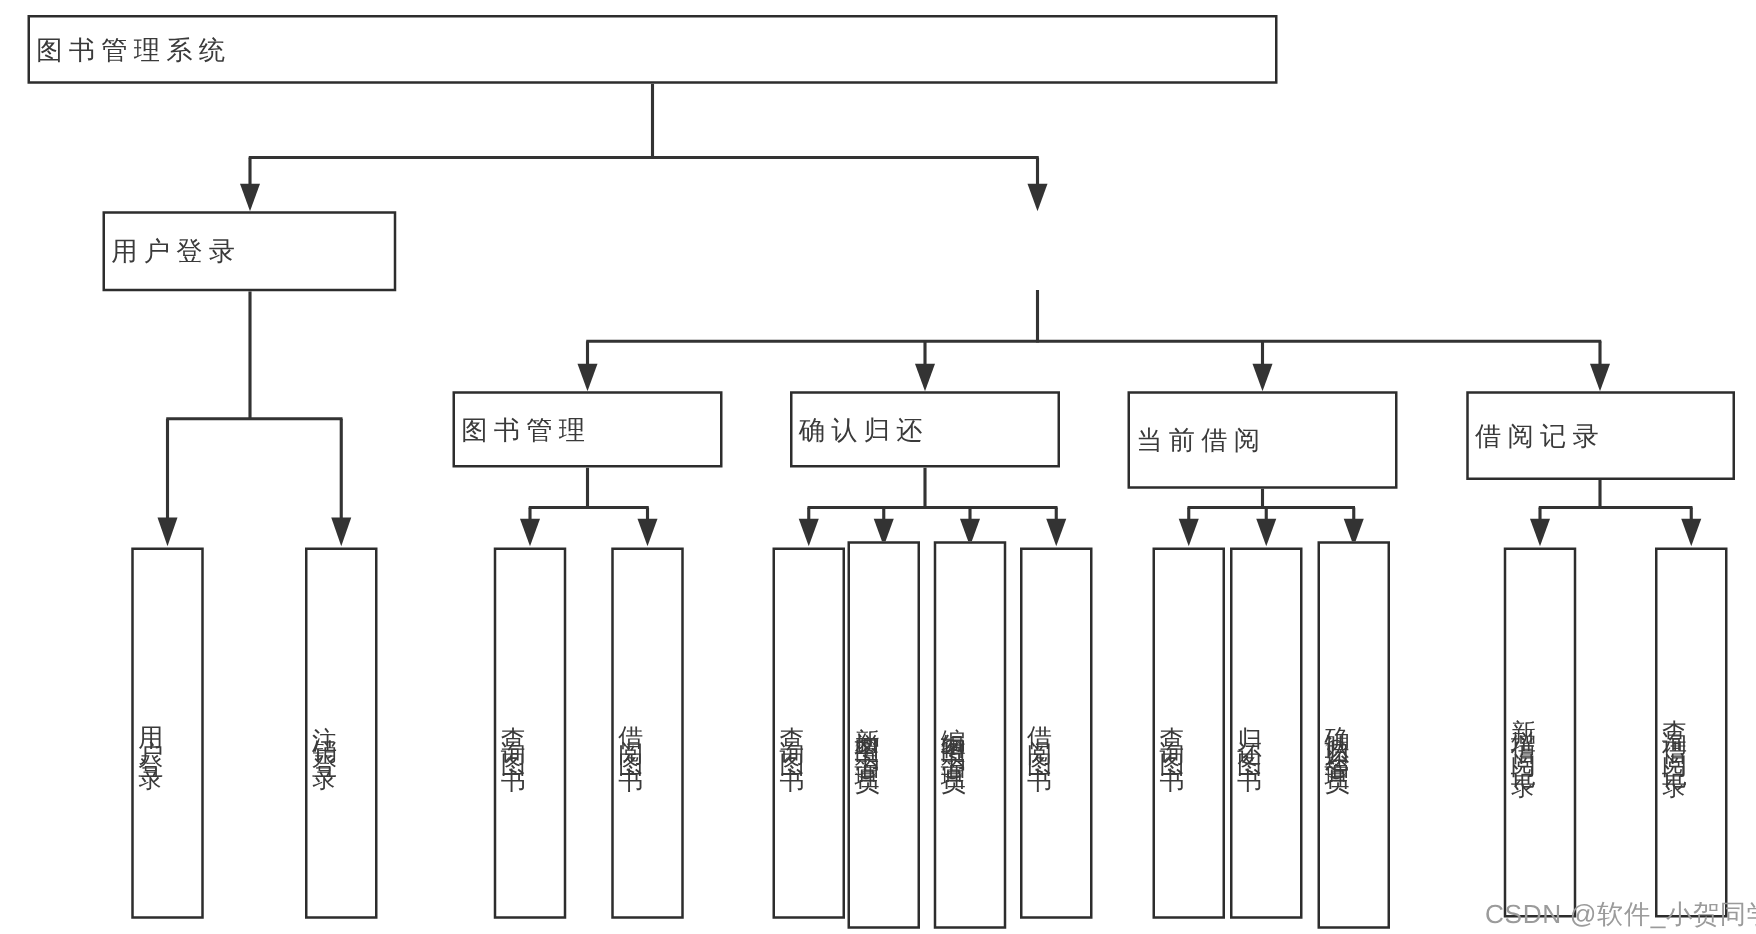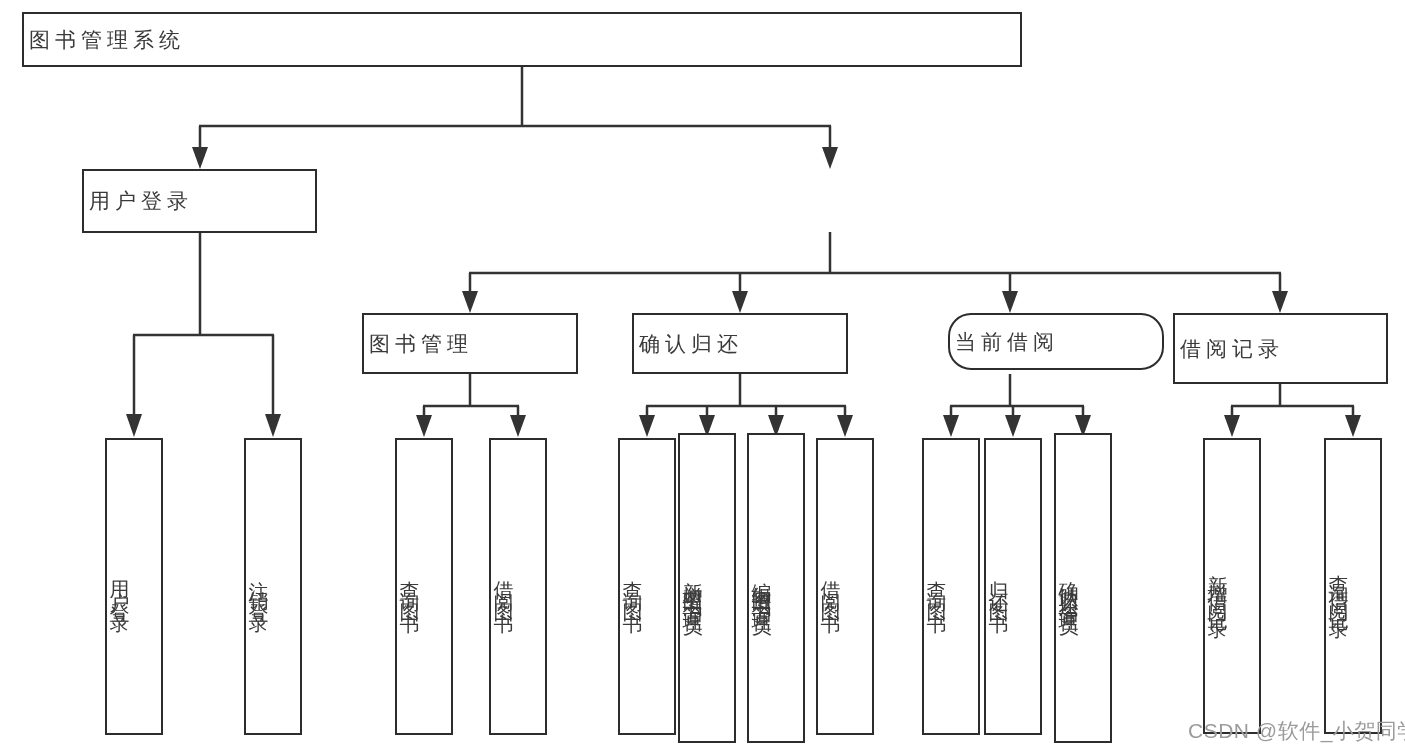--- a/index.html
+++ b/index.html
@@ -130,21 +130,21 @@
   <div class="node" style="left:82px;top:169px;width:235px;height:64px;">
     <span class="hlabel">用户登录</span>
   </div>
 
   <div class="node" style="left:362px;top:313px;width:216px;height:61px;">
     <span class="hlabel">图书管理</span>
   </div>
   <div class="node" style="left:632px;top:313px;width:216px;height:61px;">
     <span class="hlabel">确认归还</span>
   </div>
-  <div class="node" style="left:948px;top:313px;width:216px;height:57px;border-radius:23px;">
+  <div class="node" style="left:902px;top:313px;width:216px;height:78px;">
     <span class="hlabel">当前借阅</span>
   </div>
   <div class="node" style="left:1173px;top:313px;width:215px;height:71px;">
     <span class="hlabel">借阅记录</span>
   </div>
 
   <div class="node vnode" style="left:105px;top:438px;height:297px;">
     <span class="vlabel sp10">用户登录</span>
   </div>
   <div class="node vnode" style="left:244px;top:438px;height:297px;">

